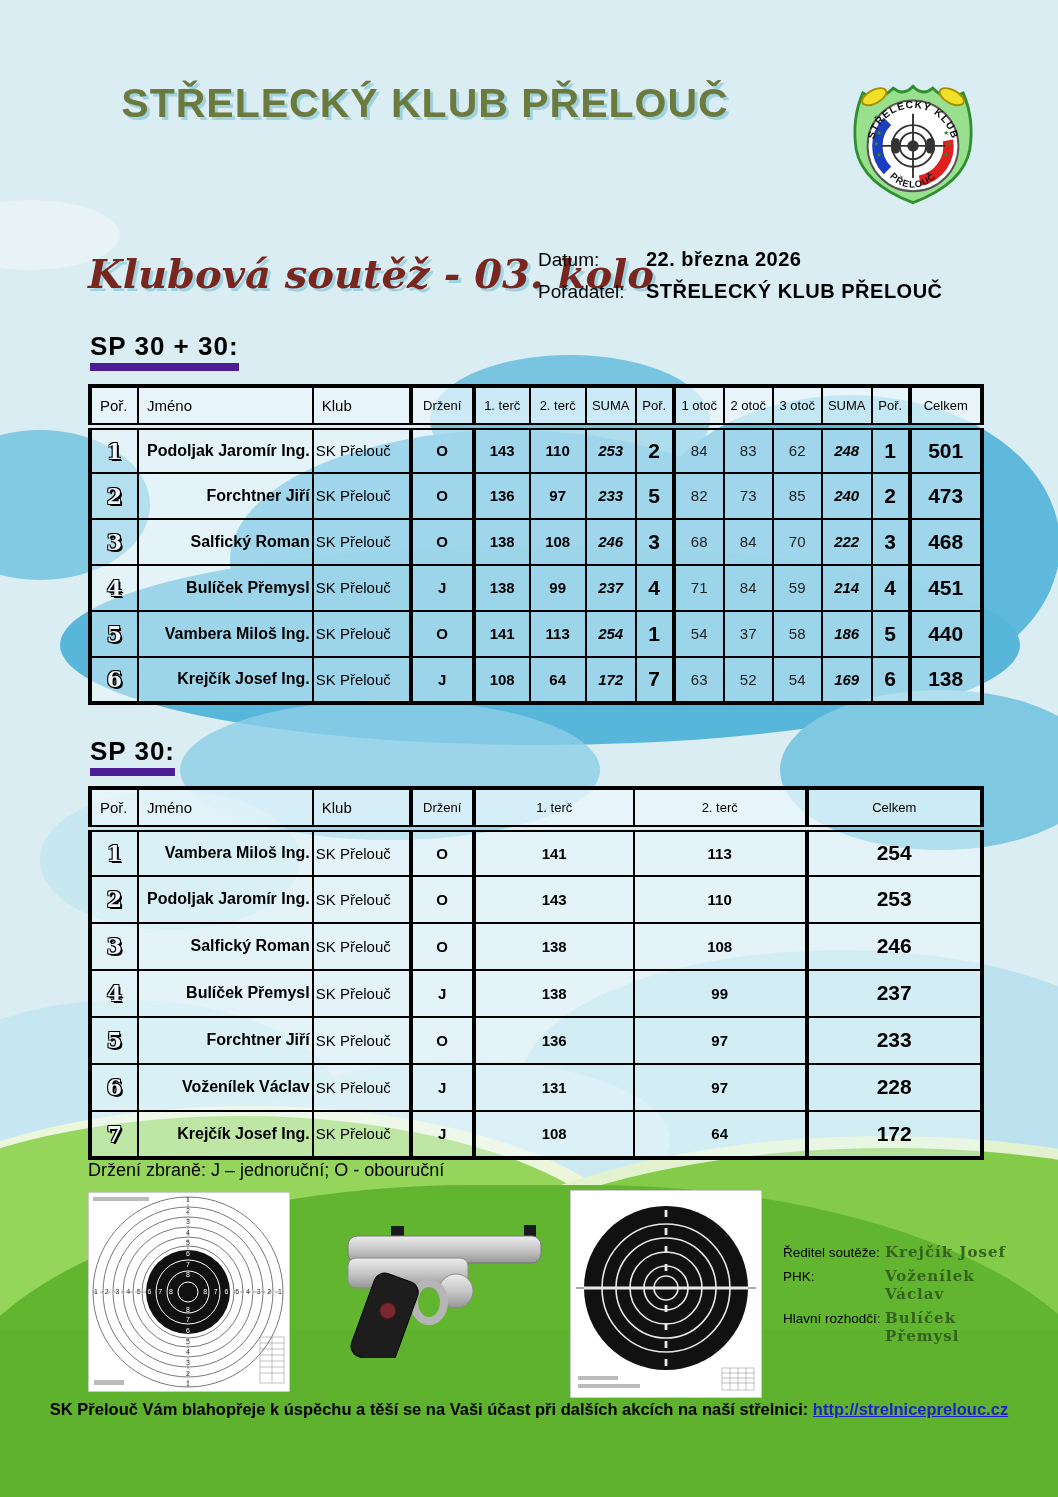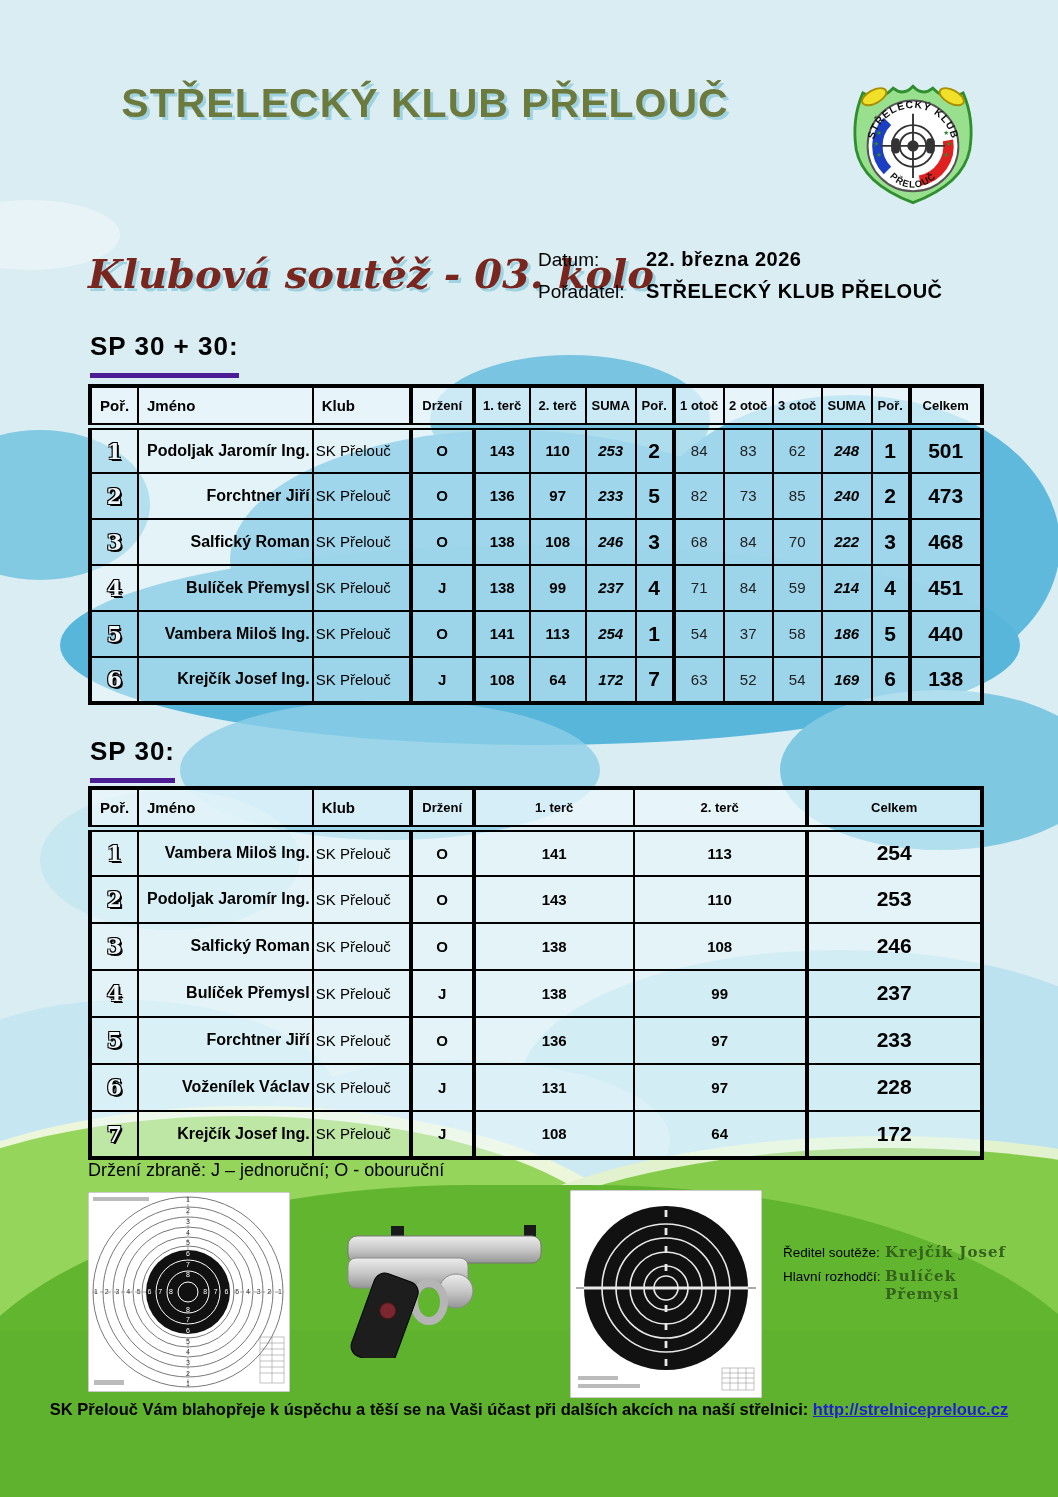--- a/index.html
+++ b/index.html
@@ -19,29 +19,29 @@
   .subtitle{position:absolute;left:88px;top:250px;font-family:"DejaVu Serif",serif;
      font-style:italic;font-weight:bold;font-size:40px;color:#79261f;
      text-shadow:3px 3px 0 #9fd3e2;z-index:3;}
   .meta{position:absolute;left:538px;top:248px;z-index:3;}
   .meta-row{margin-bottom:9px;display:flex;align-items:flex-end;}
   .meta-label{display:inline-block;width:108px;font-size:19px;}
   .meta-value{font-weight:bold;font-size:20px;letter-spacing:.5px;}
   .logo-box{position:absolute;left:838px;top:74px;z-index:3;}
   
   .sec-h{position:absolute;left:90px;z-index:3;font-size:26px;font-weight:bold;
-     letter-spacing:1px;border-bottom:5px solid #4c1d95;padding-bottom:11px;}
+     letter-spacing:1px;border-bottom:8px solid #4c1d95;padding-bottom:1px;}
   .sec-h1{top:331px;} .sec-h2{top:736px;}
   
   .twrap{position:absolute;left:88px;z-index:3;}
   .t1{top:384px;} .t2{top:786px;}
   table.rtable{border-collapse:collapse;border:4px solid #000;table-layout:fixed;}
   .rtable th,.rtable td{border:2px solid #000;overflow:hidden;white-space:nowrap;}
   .rtable thead th{border-bottom:7px double #000;background:rgba(235,248,252,.72);
-     font-size:13px;padding:9px 2px;text-align:center;font-weight:bold;}
+     font-size:13px;padding:9px 2px;text-align:center;font-weight:normal;}
   .rtable thead th.rank,.rtable thead th.name,.rtable thead th.club{
      text-align:left;padding-left:8px;font-size:15px;}
   .rtable td{background:rgba(240,250,253,.45);text-align:center;font-size:15px;padding:2px;}
   .t1 tbody tr{height:46px;} .t2 tbody tr{height:47px;}
   td.rank{font-family:"DejaVu Serif",serif;font-weight:bold;font-size:22px;color:#eef6fa;
      text-shadow:-1px -1px 0 #000,1px -1px 0 #000,-1px 1px 0 #000,1px 1px 0 #000,2px 2px 0 #000;}
   td.name{font-weight:bold;text-align:right;padding-left:8px;font-size:16px;}
   td.club{text-align:left;font-size:15px;}
   td.hold{font-weight:bold;font-size:15px;}
   td.num{font-weight:bold;}
@@ -501,20 +501,24 @@
       </g>
     </svg>
   </div>
 
   <div class="officials">
     <div class="off-row">
       <span class="off-label">Ředitel soutěže:</span>
       <span class="off-name">Krejčík Josef</span>
     </div>
     <div class="off-row">
+      <span class="off-label">PHK:</span>
+      <span class="off-name">Voženílek Václav</span>
+    </div>
+    <div class="off-row">
       <span class="off-label">Hlavní rozhodčí:</span>
       <span class="off-name">Bulíček Přemysl</span>
     </div>
   </div>
 
   <div class="footer">
     <span>SK Přelouč Vám blahopřeje k úspěchu a těší se na Vaši účast při dalších akcích na naší střelnici:</span>
     <a class="flink" href="#">http://strelniceprelouc.cz</a>
   </div>
 

